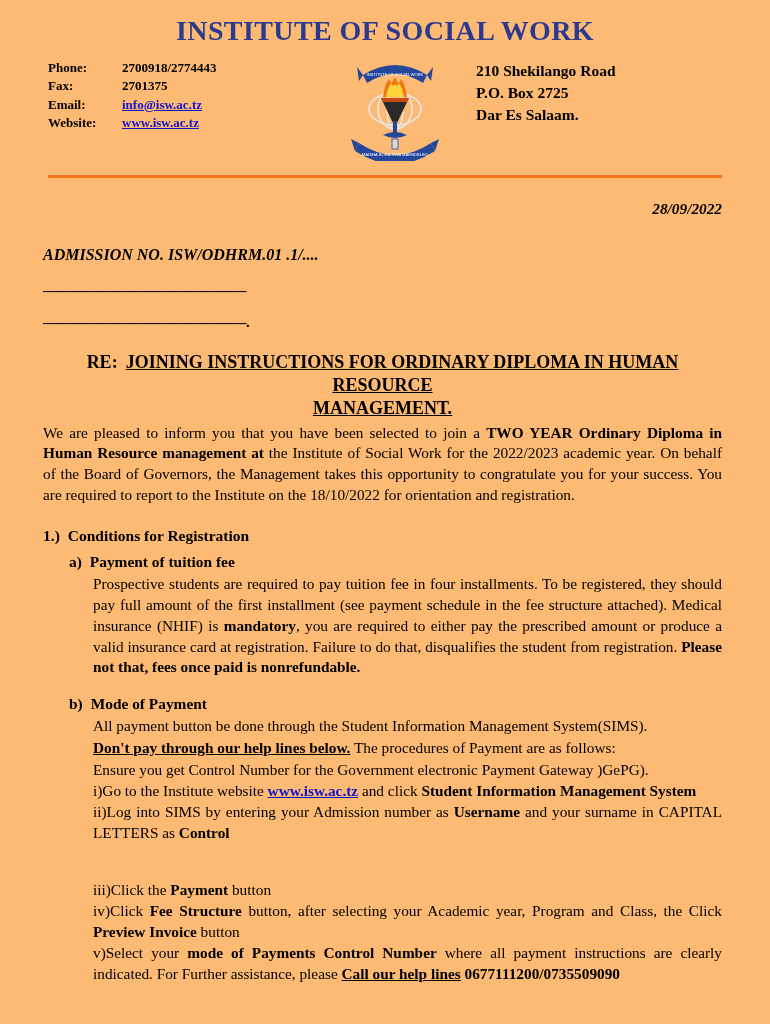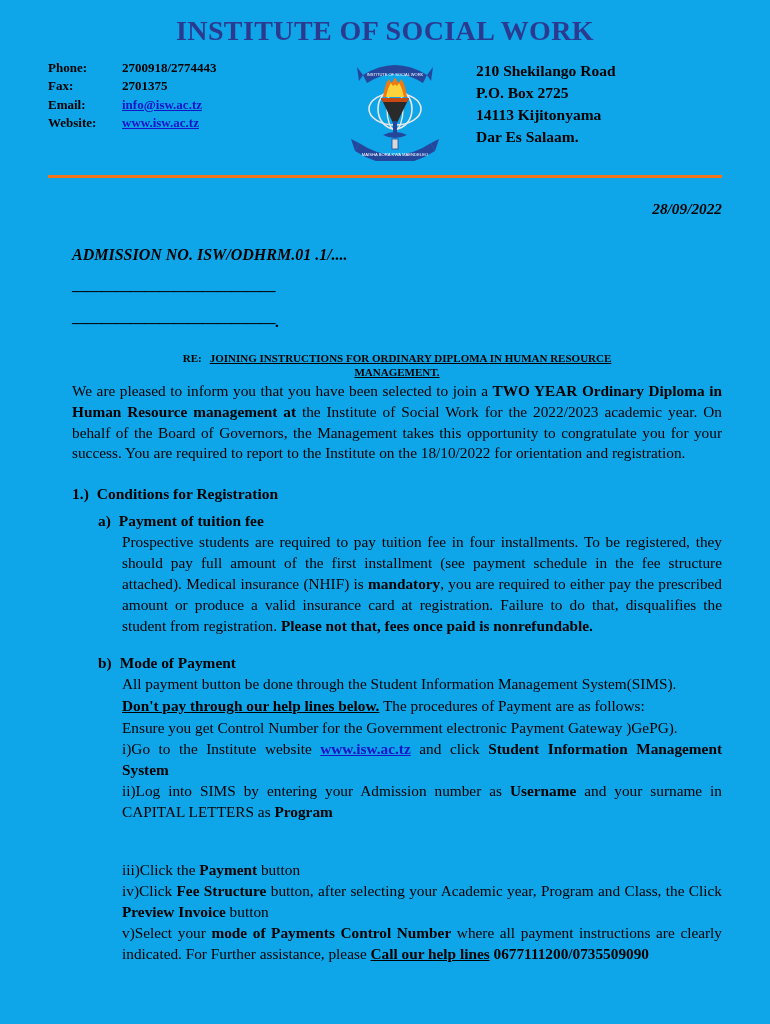--- a/index.html
+++ b/index.html
@@ -15,21 +15,21 @@
     font-family: "Liberation Serif", "DejaVu Serif", serif;
     color: #000000;
     overflow: hidden;
   }
 
   .page {
     position: relative;
     width: 770px;
     height: 1024px;
     padding: 0;
-    background: #0ea5e9;
+    background: #fdba74;
   }
 
   
   .letterhead-title {
     text-align: center;
     font-family: "Liberation Serif", "DejaVu Serif", serif;
     font-size: 28px;
     font-weight: bold;
     color: #2b3a8f;
     letter-spacing: 0.4px;
@@ -85,21 +85,21 @@
   }
 
   .rule-orange {
     height: 3px;
     background: #f2741b;
     margin: 14px 48px 0 48px;
   }
 
   
   .content {
-    padding: 0 48px 0 72px;
+    padding: 0 48px 0 43px;
     font-size: 15.3px;
     line-height: 1.32;
   }
 
   .date-line {
     text-align: right;
     font-weight: bold;
     font-style: italic;
     font-size: 15.3px;
     margin-top: 22px;
@@ -121,21 +121,21 @@
     letter-spacing: -0.5px;
     margin-top: 16px;
     white-space: nowrap;
   }
   .dash-line.second { margin-top: 12px; }
 
   .re-block {
     margin-top: 18px;
     text-align: center;
     font-weight: bold;
-    font-size: 11px;
+    font-size: 18px;
     line-height: 1.3;
   }
   .re-label {
     margin-right: 8px;
   }
   .re-text {
     text-decoration: underline;
   }
 
   .para {
@@ -242,21 +242,20 @@
         <path d="M20 86 Q56 110 92 86 L96 94 Q56 120 16 94 Z" fill="#24479c"></path>
         <path d="M20 86 L12 82 L16 94 Z" fill="#24479c"></path>
         <path d="M92 86 L100 82 L96 94 Z" fill="#24479c"></path>
         <text x="56" y="99" font-size="4.2" fill="#ffffff" text-anchor="middle" font-family="Liberation Sans, sans-serif">MAISHA BORA KWA MAENDELEO</text>
       </svg>
     </div>
 
     <div class="address-block">
       <div>210 Shekilango Road</div>
       <div>P.O. Box 2725</div>
-      <div>14113 Kijitonyama</div>
       <div>Dar Es Salaam.</div>
     </div>
   </div>
 
   <div class="rule-orange"></div>
 
   <div class="date-line">28/09/2022</div>
 
   <div class="content">
 
@@ -289,21 +288,21 @@
       </div>
 
       <div class="sub-body left">All payment button be done through the Student Information Management System(SIMS).</div>
       <div class="sub-body left"><span class="bu">Don't pay through our help lines below.</span><span> The procedures of Payment are as follows:</span></div>
       <div class="sub-body left">Ensure you get Control Number for the Government electronic Payment Gateway )GePG).</div>
 
       <div class="steps">
 
         <div class="step"><span>i)Go to the Institute website </span><span class="inline-link">www.isw.ac.tz</span><span> and click </span><b>Student Information Management System</b></div>
 
-        <div class="step"><span>ii)Log into SIMS by entering your Admission number as </span><b>Username</b><span> and your surname in CAPITAL LETTERS as </span><b>Program</b></div>
+        <div class="step"><span>ii)Log into SIMS by entering your Admission number as </span><b>Username</b><span> and your surname in CAPITAL LETTERS as </span><b>Control</b></div>
 
         <div class="step left"><span>iii)Click the </span><b>Payment</b><span> button</span></div>
 
         <div class="step"><span>iv)Click </span><b>Fee Structure</b><span> button, after selecting your Academic year, Program and Class, the Click </span><b>Preview Invoice</b><span> button</span></div>
 
         <div class="step"><span>v)Select your </span><b>mode of Payments Control Number</b><span> where all payment instructions are clearly indicated. For Further assistance, please </span><span class="bu">Call our help lines</span><span> </span><b>0677111200/0735509090</b></div>
 
       </div>
     </div>
 

